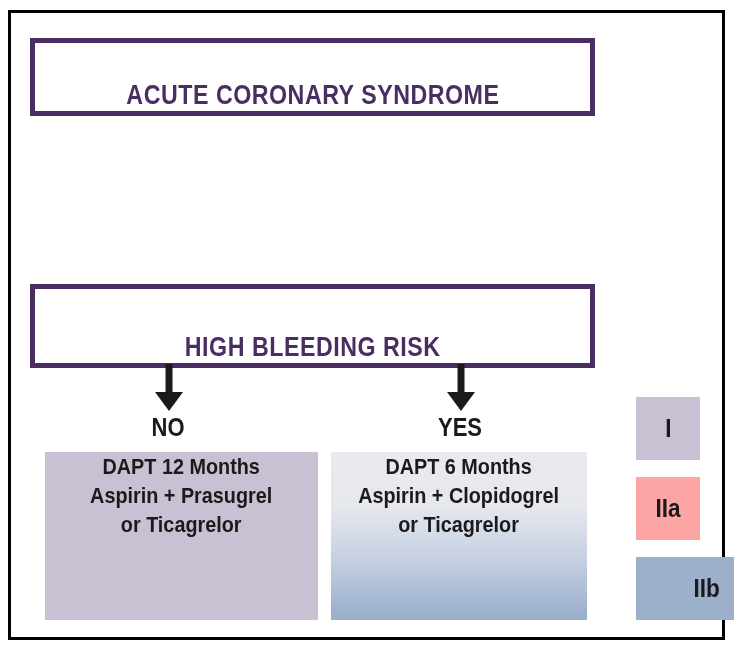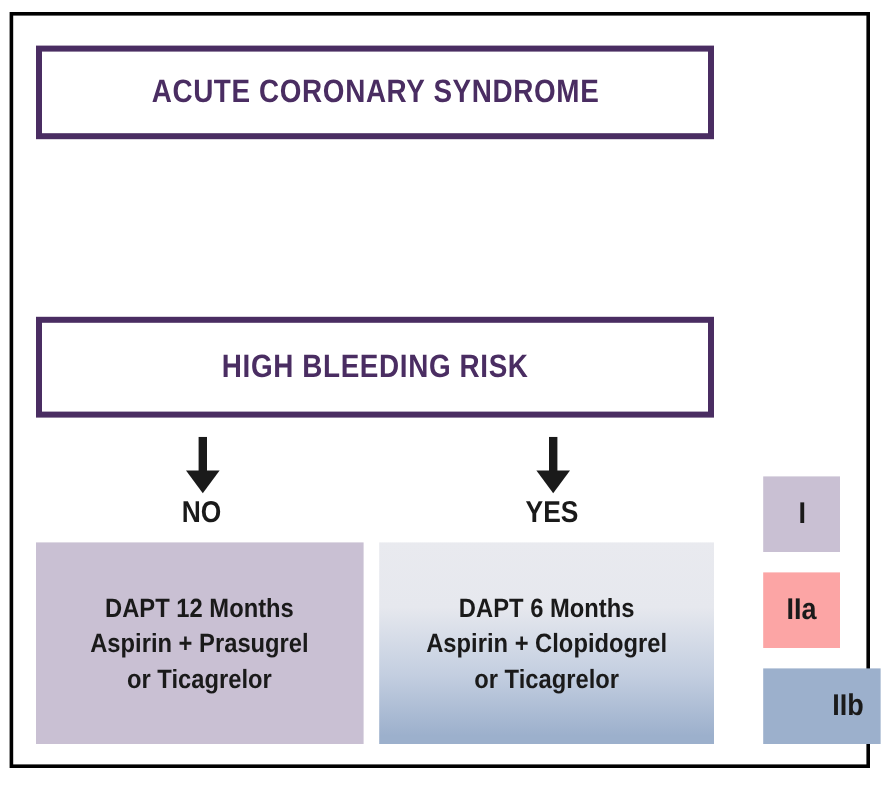--- a/index.html
+++ b/index.html
@@ -33,38 +33,38 @@
 
   
   .stage-box {
     position: absolute;
     left: 30px;
     width: 565px;
     box-sizing: border-box;
     border: 5px solid #4a2d62;
     background: #ffffff;
     display: flex;
-    align-items: center;
+    align-items: flex-end;
     justify-content: center;
   }
   .stage-label {
     color: #4a2d62;
     font-weight: bold;
     font-size: 27px;
     letter-spacing: 0.6px;
     text-align: center;
     line-height: 1.1;
     transform: scaleX(0.86);
     transform-origin: center center;
     white-space: nowrap;
   }
 
   #box-acs      { top: 38px;  height: 78px; }
   #box-aspirin  { top: 152px; height: 86px; }
-  #box-bleeding { top: 264px; height: 84px; }
+  #box-bleeding { top: 284px; height: 84px; }
 
   
   .arrow {
     position: absolute;
     width: 34px;
     height: 48px;
   }
   .arrow svg { display: block; }
   #arrow-no  { left: 152px; top: 364px; }
   #arrow-yes { left: 444px; top: 364px; }
@@ -83,42 +83,42 @@
   #label-no  { left: 118px; top: 413px; width: 100px; }
   #label-yes { left: 410px; top: 413px; width: 100px; }
 
   
   .dapt-box {
     position: absolute;
     top: 452px;
     height: 168px;
     box-sizing: border-box;
     display: flex;
-    align-items: center;
     justify-content: center;
     padding: 0 6px;
+    margin-left: 15px;
   }
   .dapt-text {
     color: #1a1a1a;
     font-weight: bold;
     font-size: 22px;
     line-height: 1.32;
     text-align: center;
     transform: scaleX(0.9);
     transform-origin: center center;
     white-space: nowrap;
   }
   #dapt-left {
     left: 30px;
     width: 273px;
     background: #c9c0d3;
   }
   #dapt-right {
     left: 316px;
-    width: 279px;
+    width: 256px;
     background: linear-gradient(to bottom, #e9eaef 0%, #e6e8ee 32%, #c3cee0 66%, #9cb0cc 96%, #9cb0cc 100%);
   }
 
   
   .legend-box {
     position: absolute;
     left: 636px;
     width: 64px;
     height: 63px;
     display: flex;

